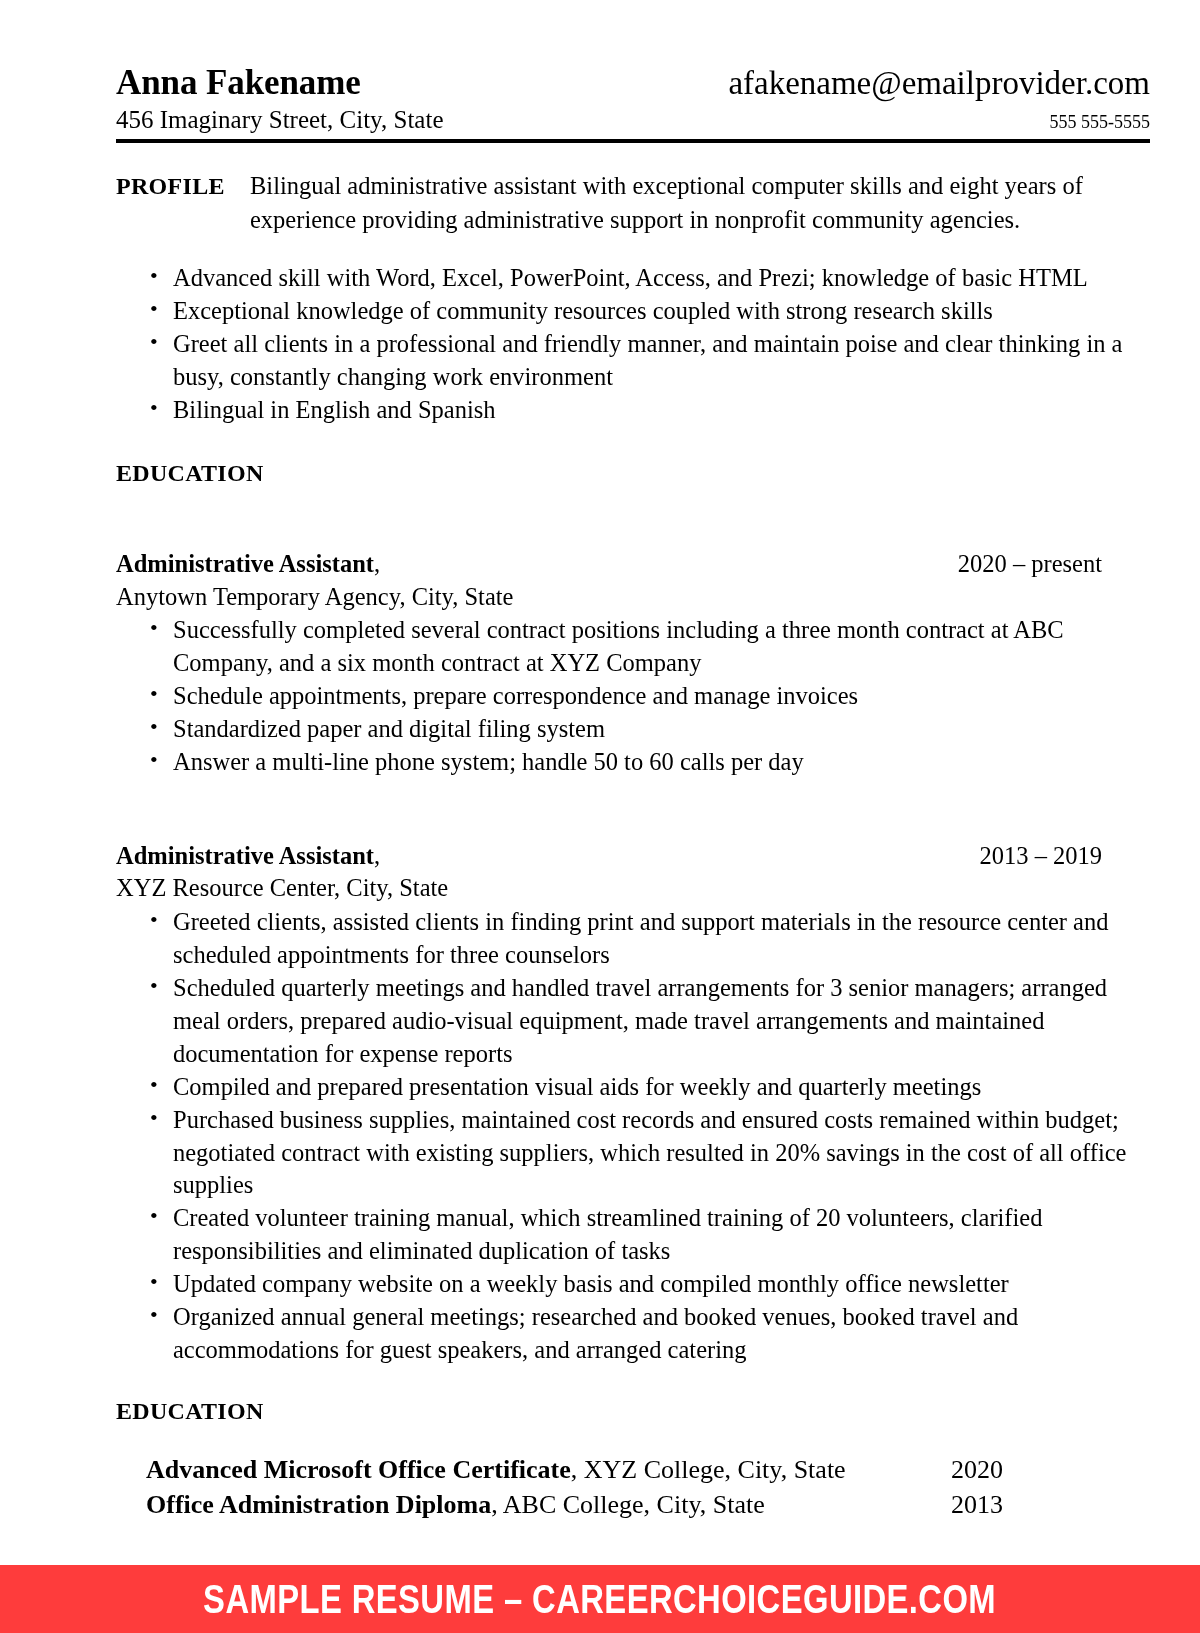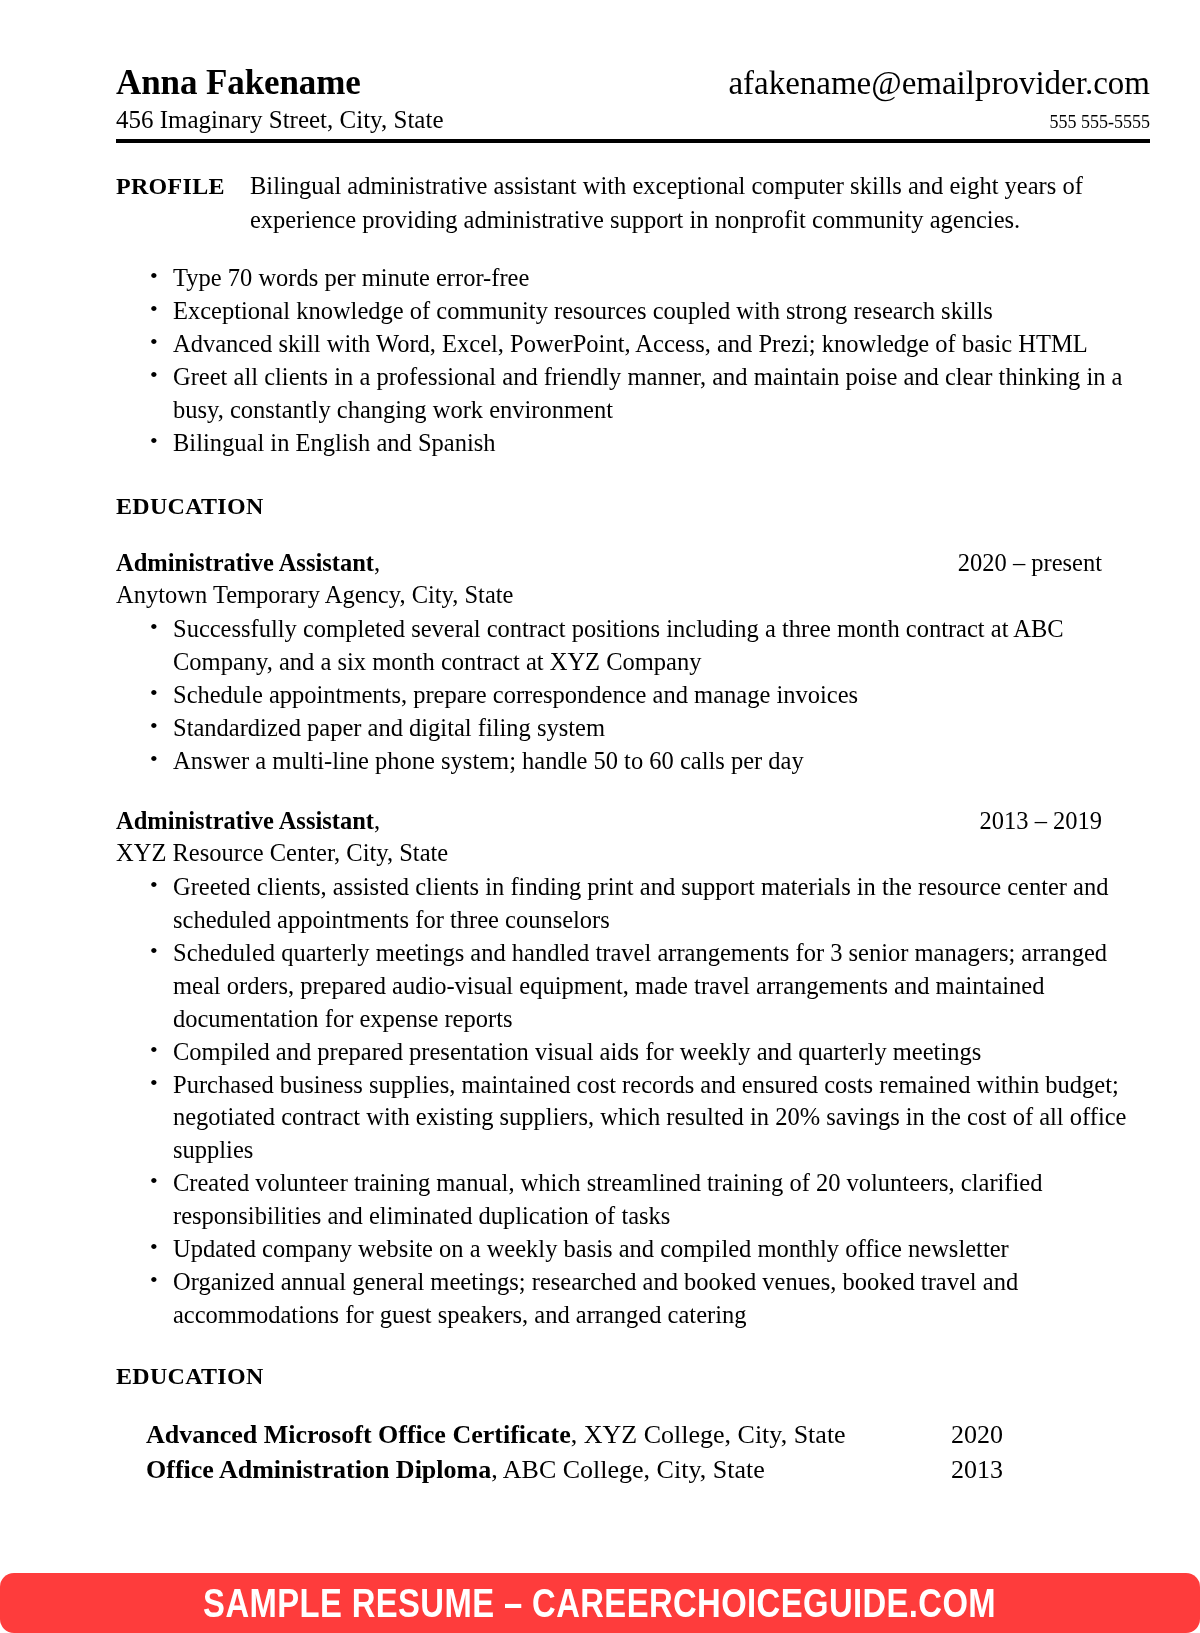--- a/index.html
+++ b/index.html
@@ -127,20 +127,21 @@
     font-weight: bold;
     line-height: 1.33;
   }
   .job-title .comma { font-weight: normal; }
   .job-dates {
     font-size: 24.5px;
     font-weight: normal;
     line-height: 1.33;
     padding-right: 48px;
     white-space: nowrap;
+    margin-top: 34px;
   }
   .job-company {
     font-size: 24.5px;
     line-height: 1.33;
   }
 
   
   .edu-list { margin-top: 27px; }
   .edu-row {
     display: flex;
@@ -153,26 +154,25 @@
   .edu-degree { font-weight: bold; }
   .edu-rest { font-weight: normal; }
   .edu-year { white-space: nowrap; }
 
   
   .footer-banner {
     position: absolute;
     left: 0;
     bottom: 0;
     width: 1200px;
-    height: 60px;
+    height: 68px;
     background: #fe3c3c;
     display: flex;
     align-items: center;
     justify-content: center;
-    border-radius: 14px;
   }
   .footer-text {
     color: #ffffff;
     font-family: "Liberation Sans", "DejaVu Sans", sans-serif;
     font-weight: bold;
     font-size: 41px;
     letter-spacing: 0.5px;
     transform: scaleX(0.8);
     white-space: nowrap;
   }
@@ -193,23 +193,22 @@
     </div>
     <div class="header-rule"></div>
   </div>
 
   <div class="profile-block">
     <div class="profile-label">PROFILE</div>
     <div class="profile-text">Bilingual administrative assistant with exceptional computer skills and eight years of experience providing administrative support in nonprofit  community agencies.</div>
   </div>
 
   <ul class="bullets skills">
-    <li>Type 70 words per minute error-free</li>
+    <li>Advanced skill with Word, Excel, PowerPoint, Access, and Prezi; knowledge of basic HTML</li>
     <li>Exceptional knowledge of community resources coupled with strong research skills</li>
-    <li>Advanced skill with Word, Excel, PowerPoint, Access, and Prezi; knowledge of basic HTML</li>
     <li>Greet all clients in a professional and friendly manner, and maintain poise and clear thinking in a busy, constantly changing work environment</li>
     <li>Bilingual in English and Spanish</li>
   </ul>
 
   <div class="section-heading">EDUCATION</div>
 
   <div class="job">
     <div class="job-titleline">
       <div class="job-title"><span>Administrative Assistant</span><span class="comma">,</span></div>
       <div class="job-dates">2020 – present</div>

